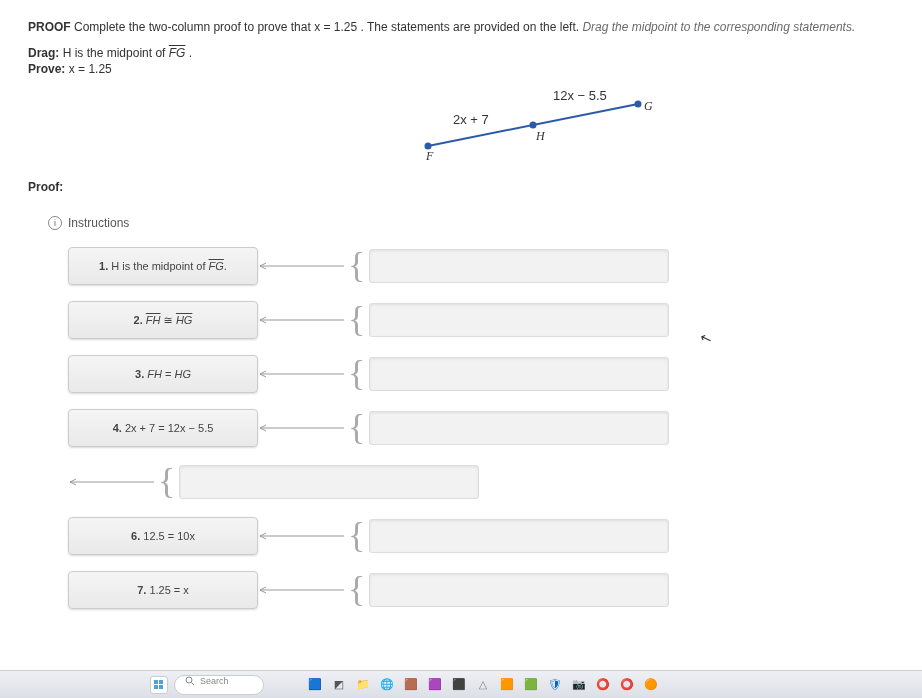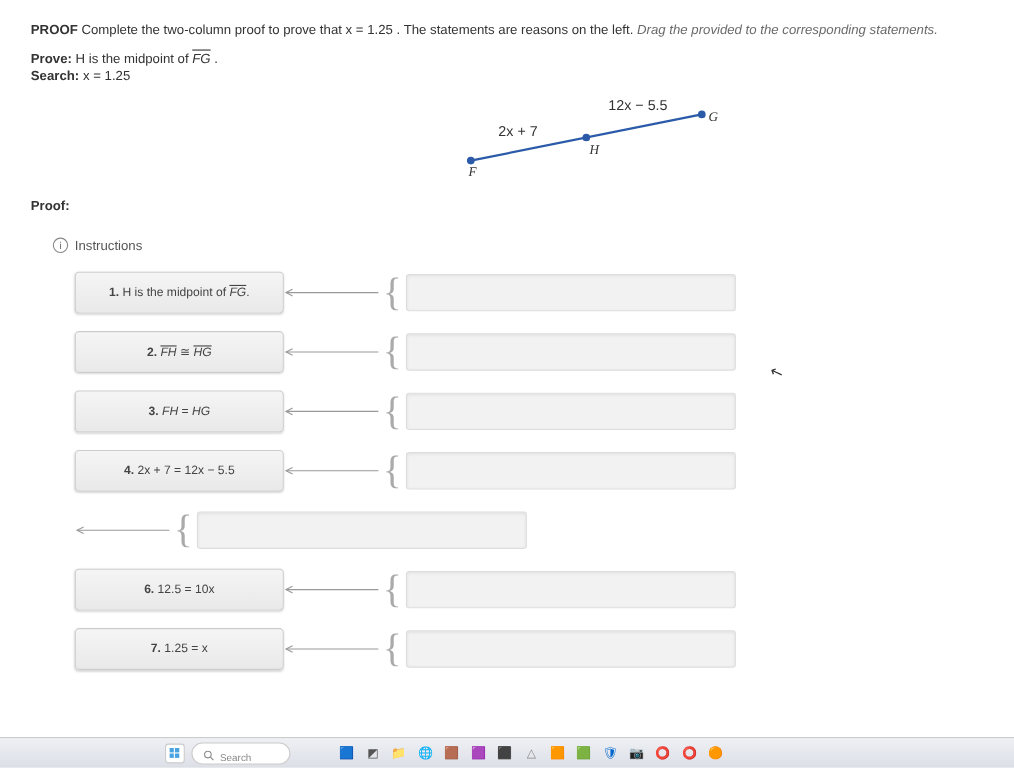--- a/index.html
+++ b/index.html
@@ -133,21 +133,21 @@
       height: 28px;
       background: linear-gradient(#eef0f4, #dcdfe6);
       border-top: 1px solid #ccc;
       display: flex;
       align-items: center;
       padding: 0 150px;
       gap: 6px;
     }
     .search-pill {
       display: flex;
-      align-items: flex-end;
+      align-items: flex-start;
       background: #fff;
       border: 1px solid #ccc;
       border-radius: 14px;
       height: 20px;
       padding: 0 10px;
       font-size: 9px;
       color: #888;
       gap: 5px;
       min-width: 90px;
     }
@@ -173,33 +173,33 @@
   </style>
 </head>
 <body>
 
 <div class="page">
 
   <div class="title-line">
     <span class="bold">PROOF</span>
     <span>Complete the two-column proof to prove that </span>
     <span>x = 1.25</span>
-    <span>. The statements are reasons on the left. </span>
-    <span class="ital">Drag the provided to the corresponding statements.</span>
+    <span>. The statements are provided on the left. </span>
+    <span class="ital">Drag the midpoint to the corresponding statements.</span>
   </div>
 
   <div class="given-line">
-    <span class="bold">Prove:</span>
+    <span class="bold">Drag:</span>
     <span> H is the midpoint of </span>
     <span class="overline">FG</span>
     <span>.</span>
   </div>
 
   <div class="prove-line">
-    <span class="bold">Search:</span>
+    <span class="bold">Prove:</span>
     <span> x = 1.25</span>
   </div>
 
   <div class="figure-area">
     <svg class="figure-svg" width="260" height="80">
       <line x1="20" y1="60" x2="230" y2="18" stroke="#2a5aa8" stroke-width="2"></line>
       <circle cx="20" cy="60" r="3.5" fill="#2a5aa8"></circle>
       <circle cx="125" cy="39" r="3.5" fill="#2a5aa8"></circle>
       <circle cx="230" cy="18" r="3.5" fill="#2a5aa8"></circle>
       <text x="18" y="74" class="fig-label">F</text>

